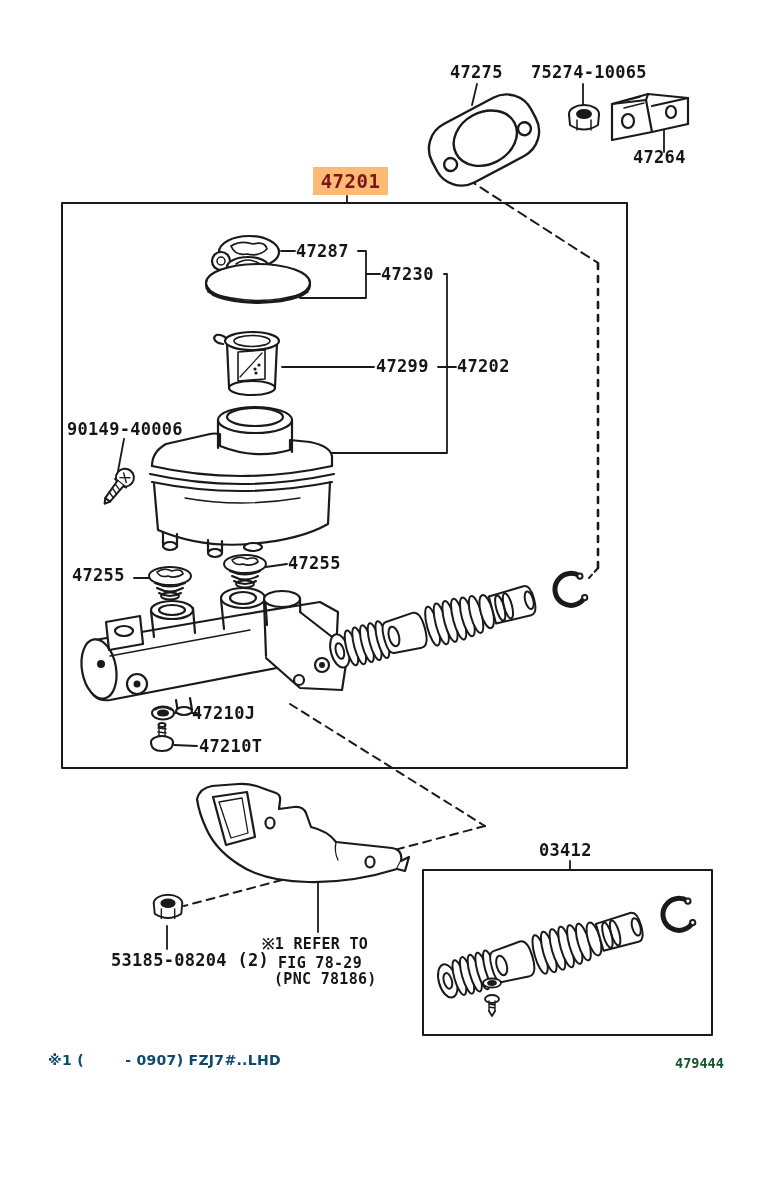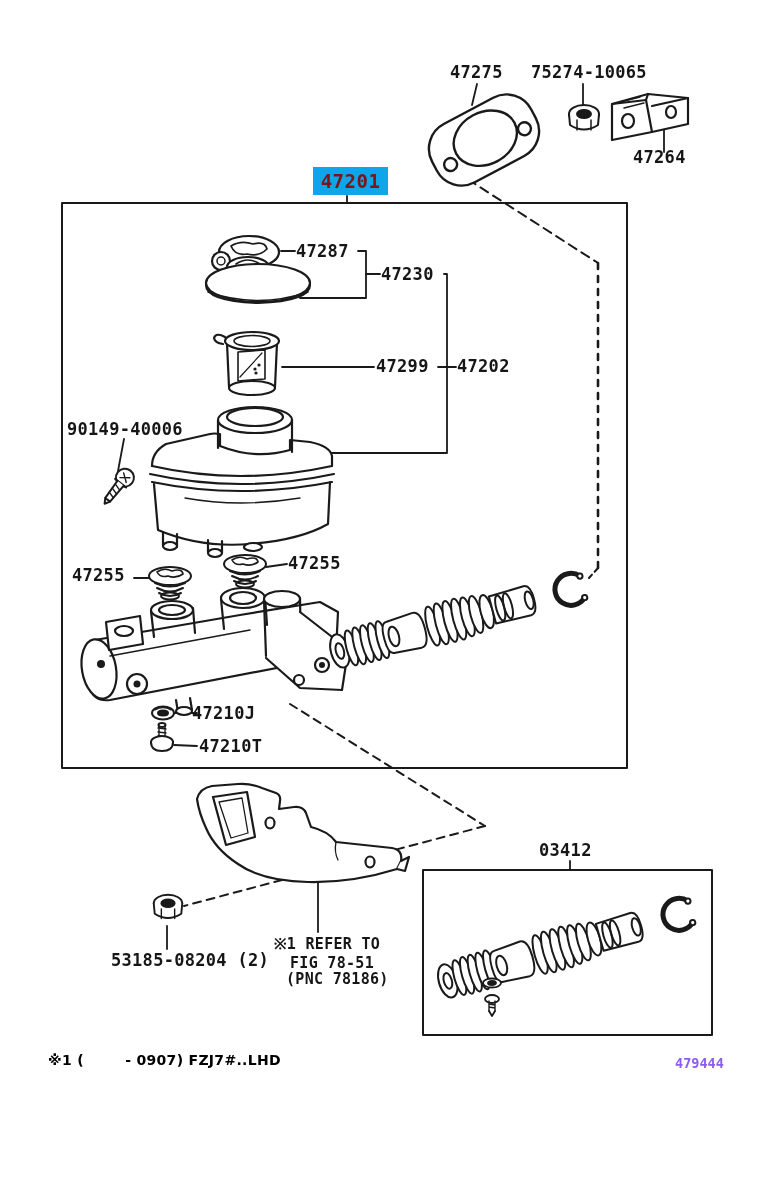--- a/index.html
+++ b/index.html
@@ -1,28 +1,28 @@
 <!DOCTYPE html>
 <html><head>
 <meta charset="utf-8">
 <style>
   html,body { margin:0; padding:0; background:#fff; }
   .page { position:relative; width:760px; height:1068px; background:#ffffff; overflow:hidden;
           font-family:"DejaVu Sans Mono", monospace; }
   svg.art { position:absolute; left:0; top:0; width:760px; height:1188px; }
   .lbl { position:absolute; font:700 17px/1.1 "DejaVu Sans Mono", monospace; color:#161616;
          letter-spacing:0.3px; white-space:pre; cursor:pointer; }
-  .lbl.small { font-size:15px; cursor:default;margin-left:12px; }
+  .lbl.small { font-size:15px; cursor:default; }
   .hl { position:absolute; left:313px; top:167px; width:75px; height:28px;
-        background:#0ea5e9; color:#7b151b; display:flex; align-items:center; justify-content:center;
+        background:#fdba74; color:#7b151b; display:flex; align-items:center; justify-content:center;
         font:700 19px "DejaVu Sans Mono", monospace; letter-spacing:0.5px; cursor:pointer; }
   .footnote { position:absolute; left:48px; top:1052px; font:600 14px "DejaVu Sans", sans-serif;
-              color:#000000; letter-spacing:0.3px; white-space:pre;text-align:right; }
+              color:#0c4a6e; letter-spacing:0.3px; white-space:pre;text-align:right; }
   .drawno { position:absolute; left:675px; top:1055px; font:700 13.5px "DejaVu Sans Mono", monospace;
-            color:#8b5cf6; }
+            color:#14532d; }
   .titlebar { position:absolute; left:0; top:1110px; width:760px; height:78px; background:#696969;
               display:flex; align-items:center; justify-content:center; }
   .titletext { display:flex; gap:40px; color:#ffffff; font-family:"Liberation Sans", sans-serif;
                font-size:40px; font-weight:400; transform:scaleX(0.86); white-space:nowrap; }
 </style>
 </head>
 <body>
 
 <div class="page">
 
@@ -257,20 +257,20 @@
   <div class="lbl" style="left:457px;top:357px">47202</div>
   <div class="lbl" style="left:67px;top:420px">90149-40006</div>
   <div class="lbl" style="left:72px;top:566px">47255</div>
   <div class="lbl" style="left:288px;top:554px">47255</div>
   <div class="lbl" style="left:192px;top:704px">47210J</div>
   <div class="lbl" style="left:199px;top:737px">47210T</div>
   <div class="lbl" style="left:539px;top:841px">03412</div>
   <div class="lbl" style="left:111px;top:951px">53185-08204 (2)</div>
 
   <div class="lbl small" style="left:262px;top:936px">※1 REFER TO</div>
-  <div class="lbl small" style="left:278px;top:955px">FIG 78-51</div>
+  <div class="lbl small" style="left:278px;top:955px">FIG 78-29</div>
   <div class="lbl small" style="left:274px;top:971px">(PNC 78186)</div>
 
   <div class="footnote">※1 (        - 0907) FZJ7#..LHD</div>
   <div class="drawno">479444</div>
 
 
 </div>
 
 </body></html>

